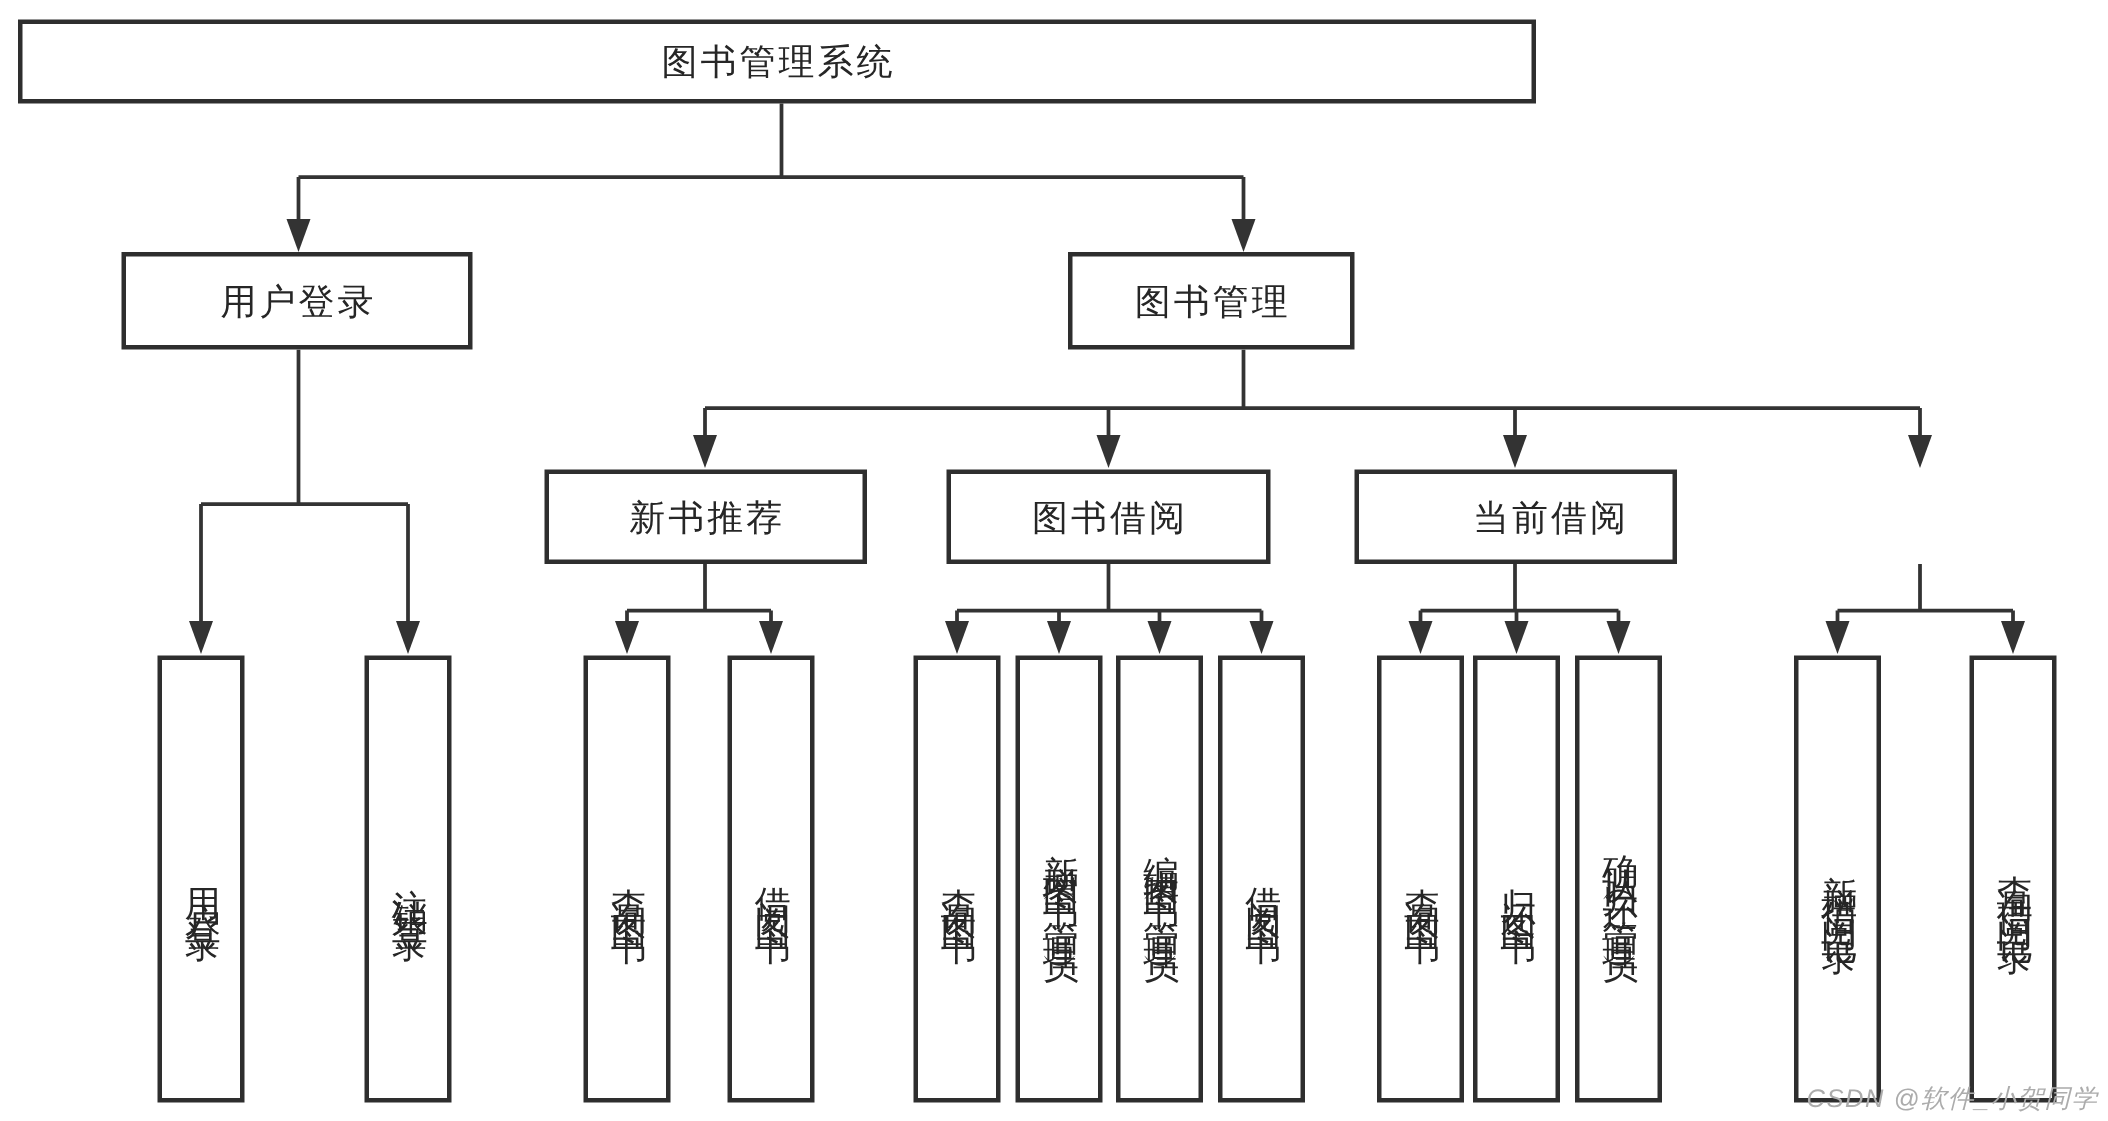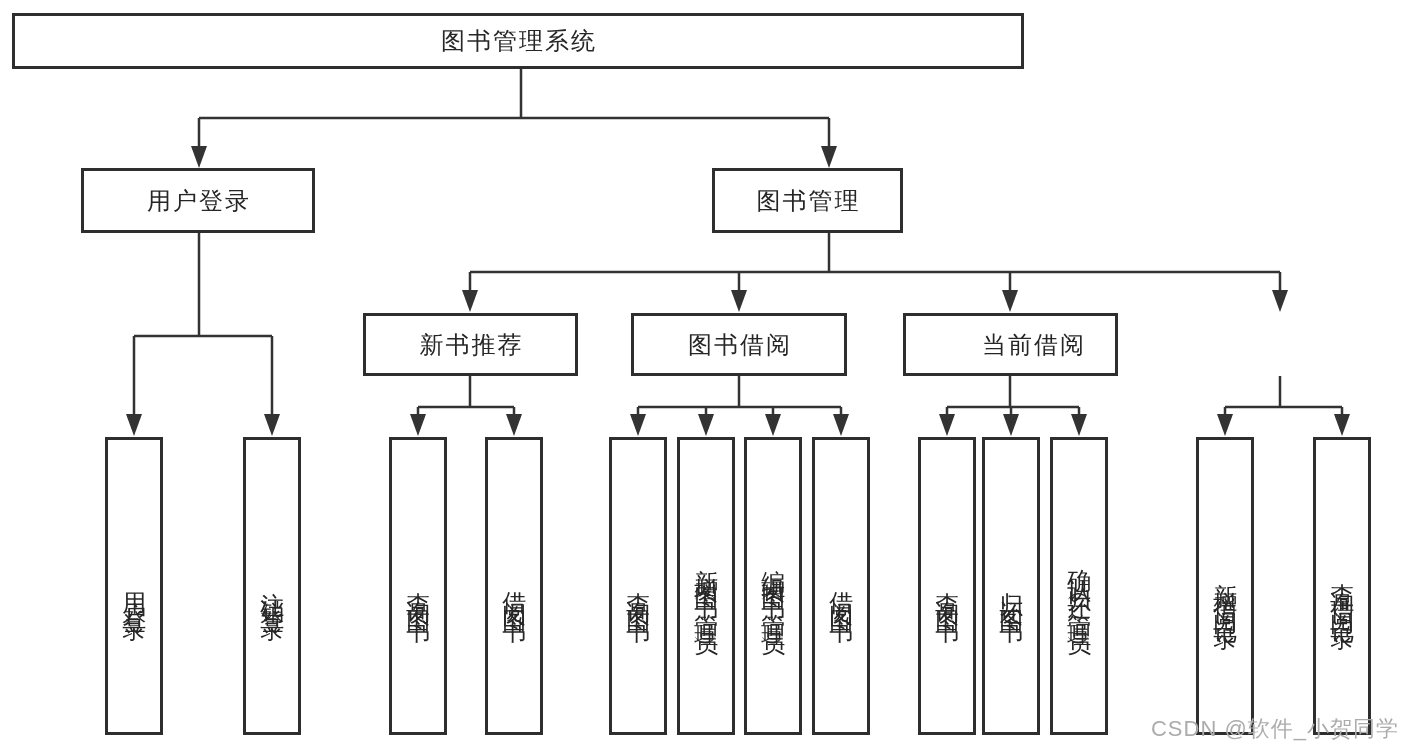--- a/index.html
+++ b/index.html
@@ -15,21 +15,21 @@
   .lbl {
     font-size:24px; color:#262626; letter-spacing:2px; padding-left:2px;
     white-space:nowrap;
   }
   .leaf .lbl {
     writing-mode:vertical-rl; text-orientation:mixed;
     letter-spacing:9px; line-height:1.1; padding:9px 0 0 0;
   }
   .watermark {
     position:absolute; right:6px; bottom:3px;
-    font-size:22px; color:#acacac; letter-spacing:1px;
+    font-size:17px; color:#acacac; letter-spacing:1px;font-style:italic;
   }
 </style>
 </head>
 <body>
 
 <div class="canvas">
 
   <svg class="connectors" width="1405" height="747" viewBox="0 0 1405 747" fill="none" stroke="#333333" stroke-width="2.5">
 
     <g>

